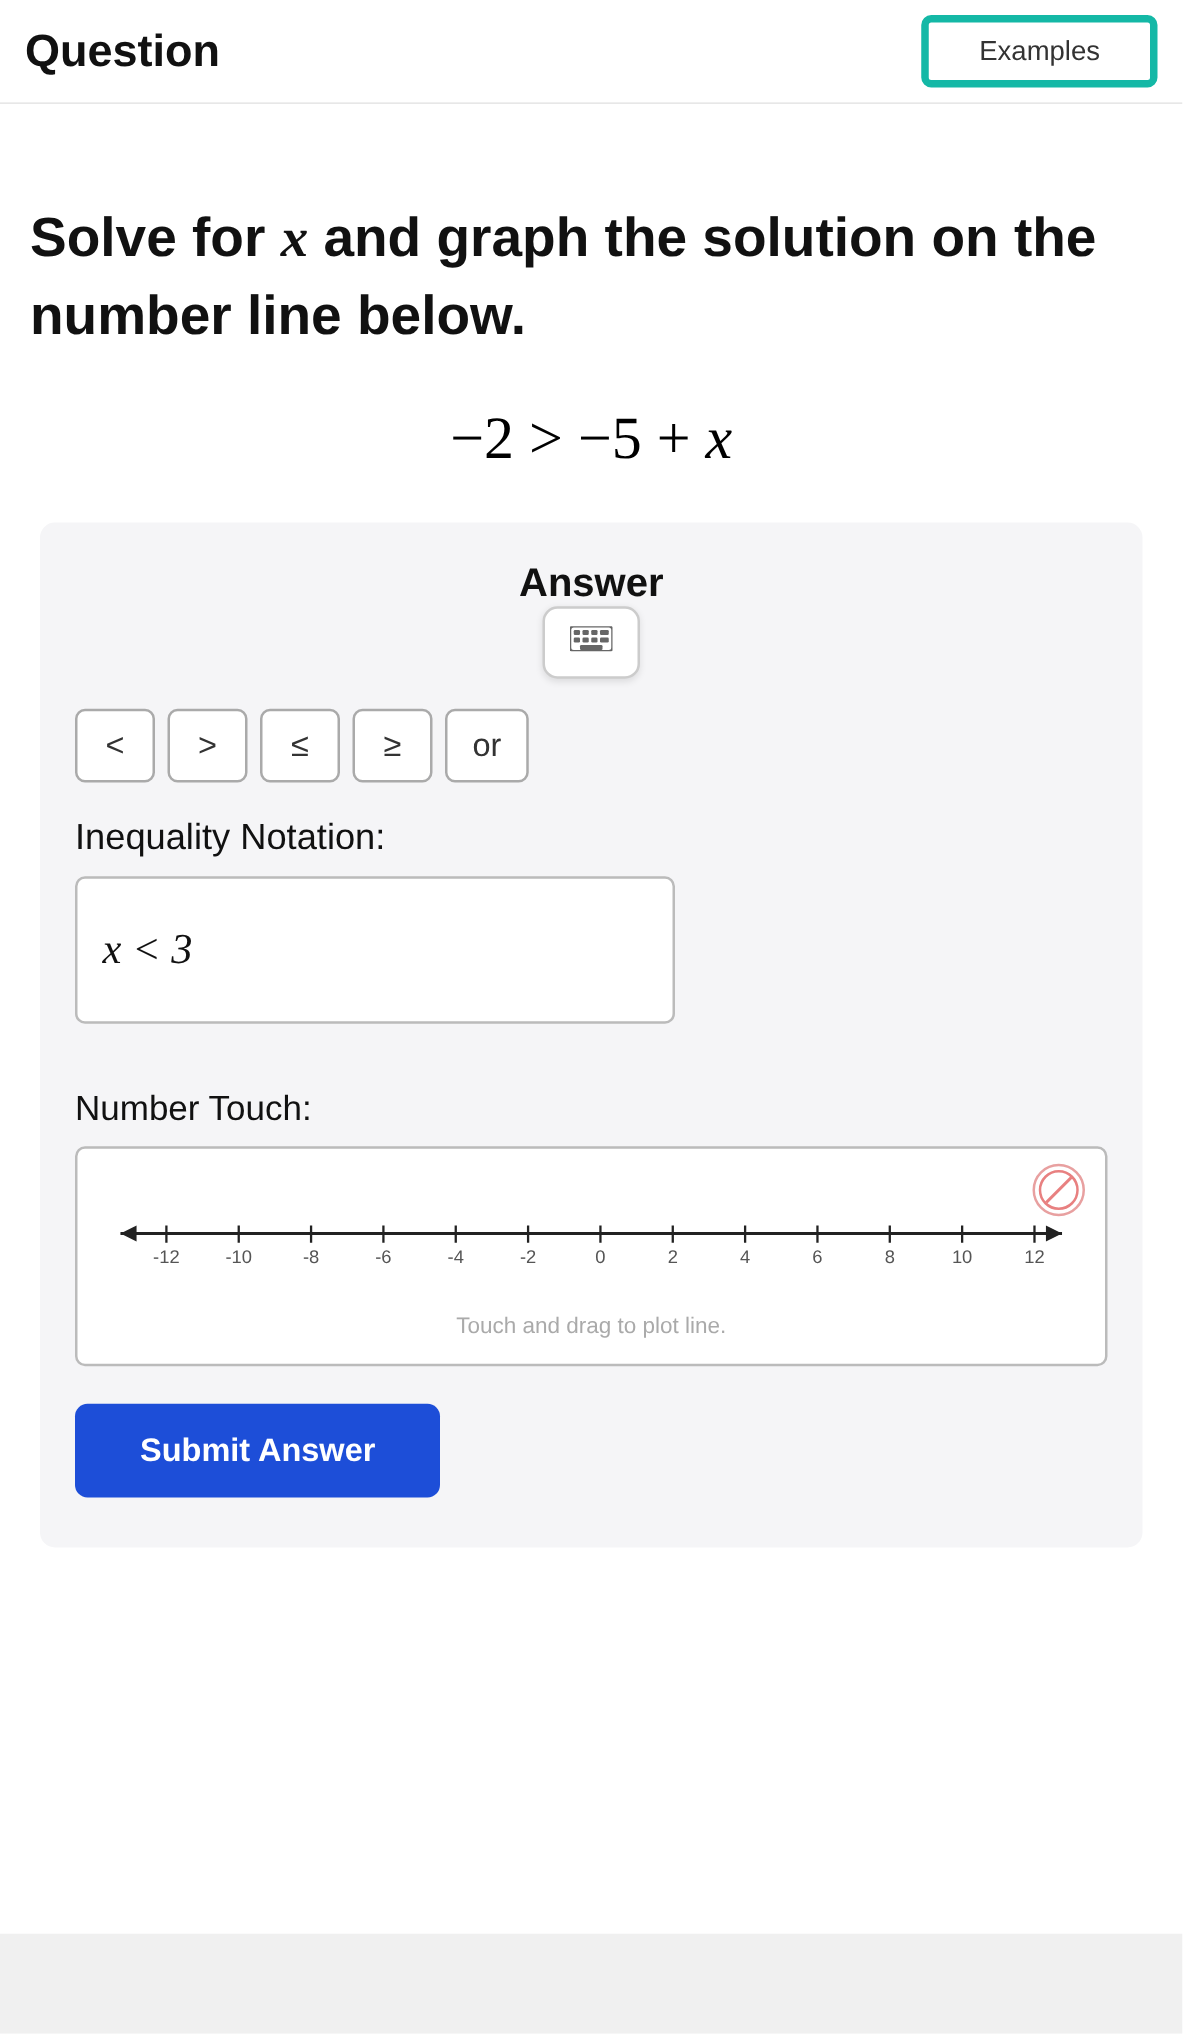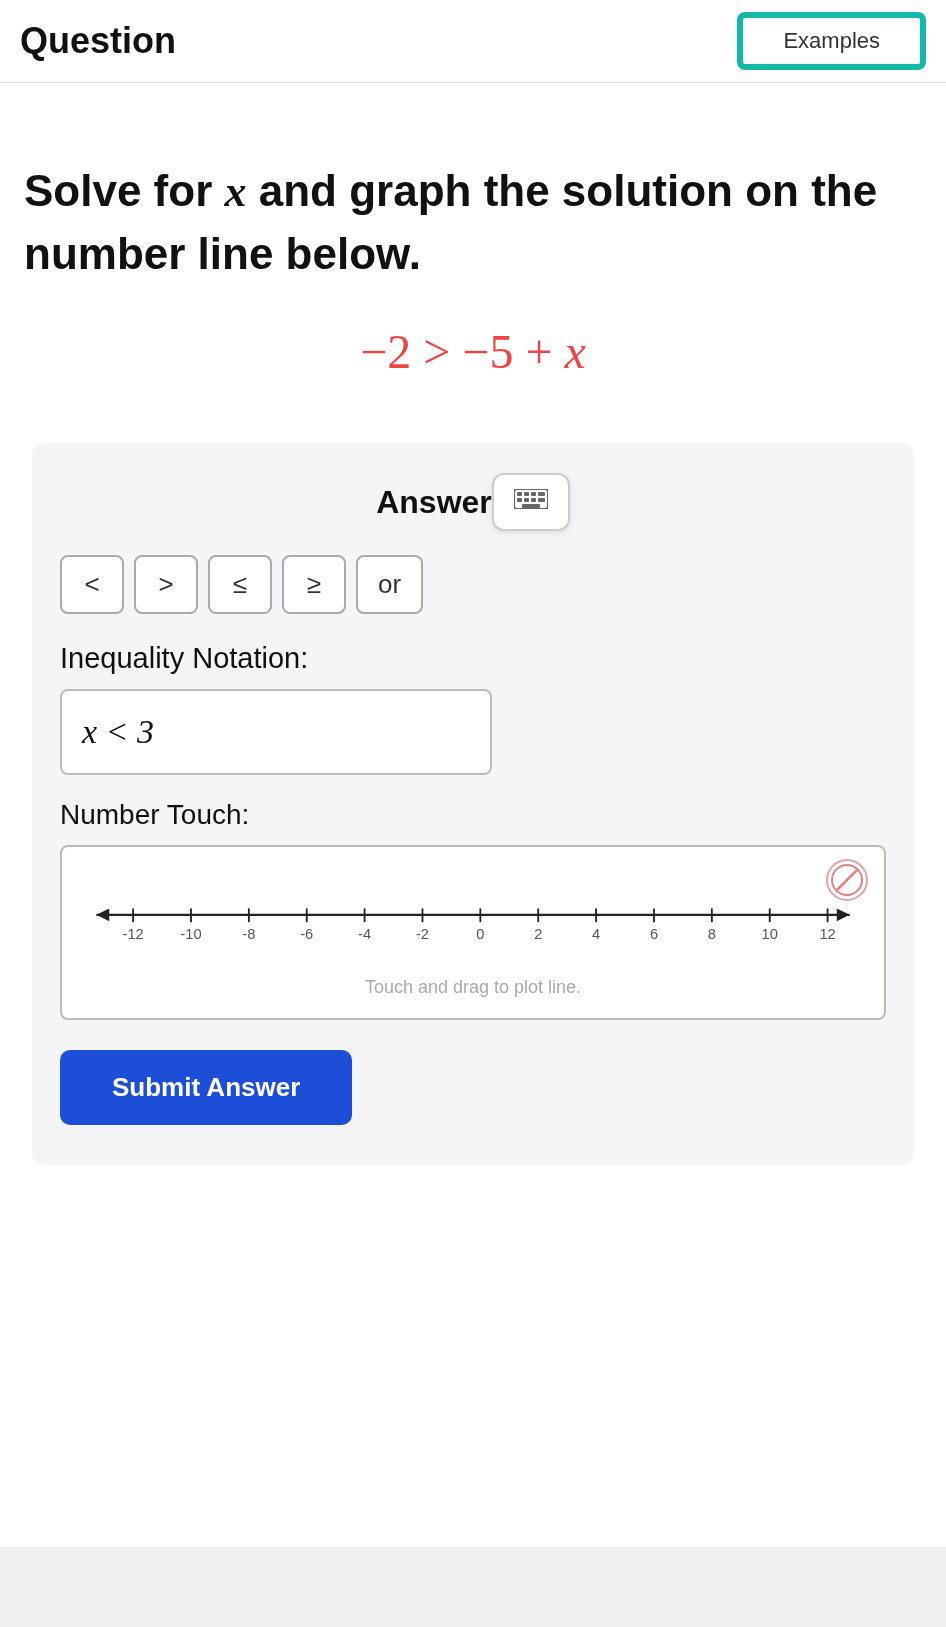--- a/index.html
+++ b/index.html
@@ -62,36 +62,37 @@
 
     .problem-text em {
       font-style: italic;
       font-family: Georgia, serif;
     }
 
     .equation {
       text-align: center;
       font-size: 48px;
       font-family: Georgia, serif;
-      color: #ef4444;
-      margin-bottom: 64px;
+      color: #000000;
+      margin-bottom: 40px;
     }
 
     .answer-section {
       background: #f5f5f7;
       border-radius: 12px;
       padding: 30px 28px 40px 28px;
       margin: 0 8px;
     }
 
     .answer-header {
       display: flex;
       justify-content: center;
       align-items: center;
       margin-bottom: 24px;
+      flex-direction: column;
     }
 
     .answer-label {
       font-size: 32px;
       font-weight: 700;
       color: #111;
     }
 
     .keyboard-button {
       background: #fff;
@@ -127,26 +128,26 @@
       font-size: 29px;
       color: #111;
       margin-bottom: 14px;
       font-weight: 500;
     }
 
     .inequality-input-box {
       border: 2px solid #bbb;
       border-radius: 8px;
       background: #fff;
-      padding: 22px 20px;
+      padding: 38px 20px;
       font-size: 34px;
       font-family: Georgia, serif;
       color: #111;
-      width: 432px;
-      margin-bottom: 24px;
+      width: 480px;
+      margin-bottom: 52px;
       font-style: italic;
     }
 
     .number-line-label {
       font-size: 28px;
       color: #111;
       margin-bottom: 14px;
       font-weight: 500;
     }
 

